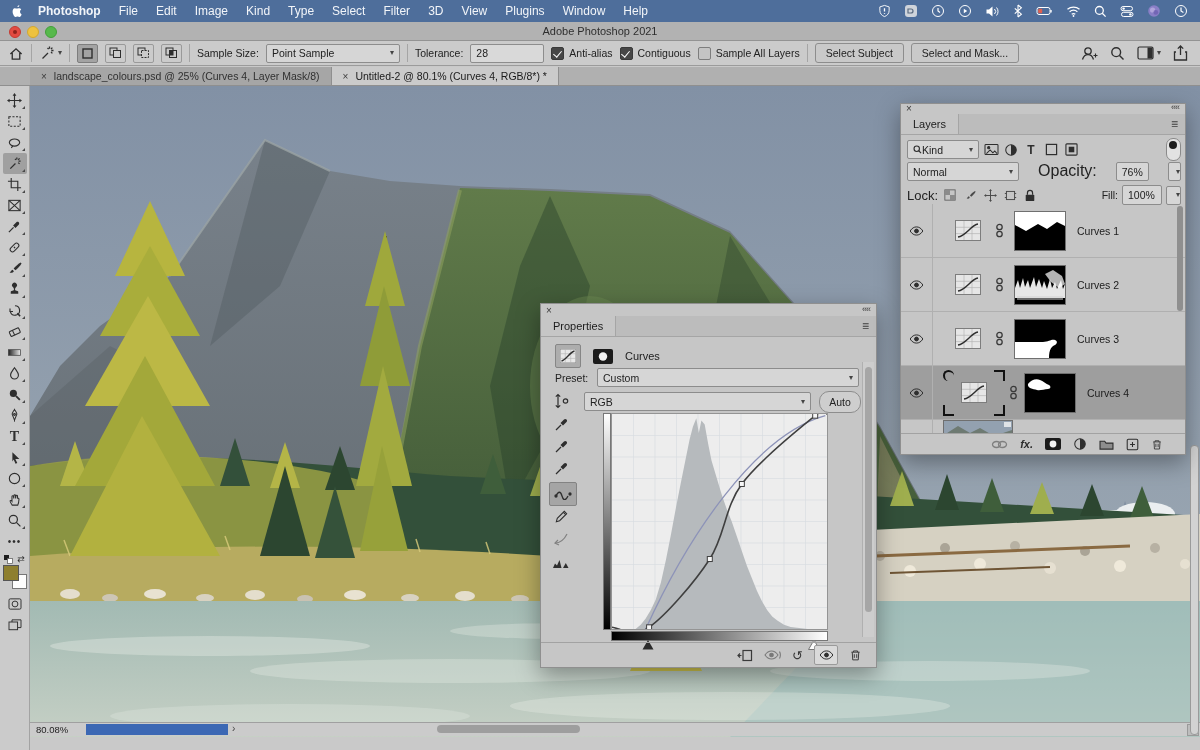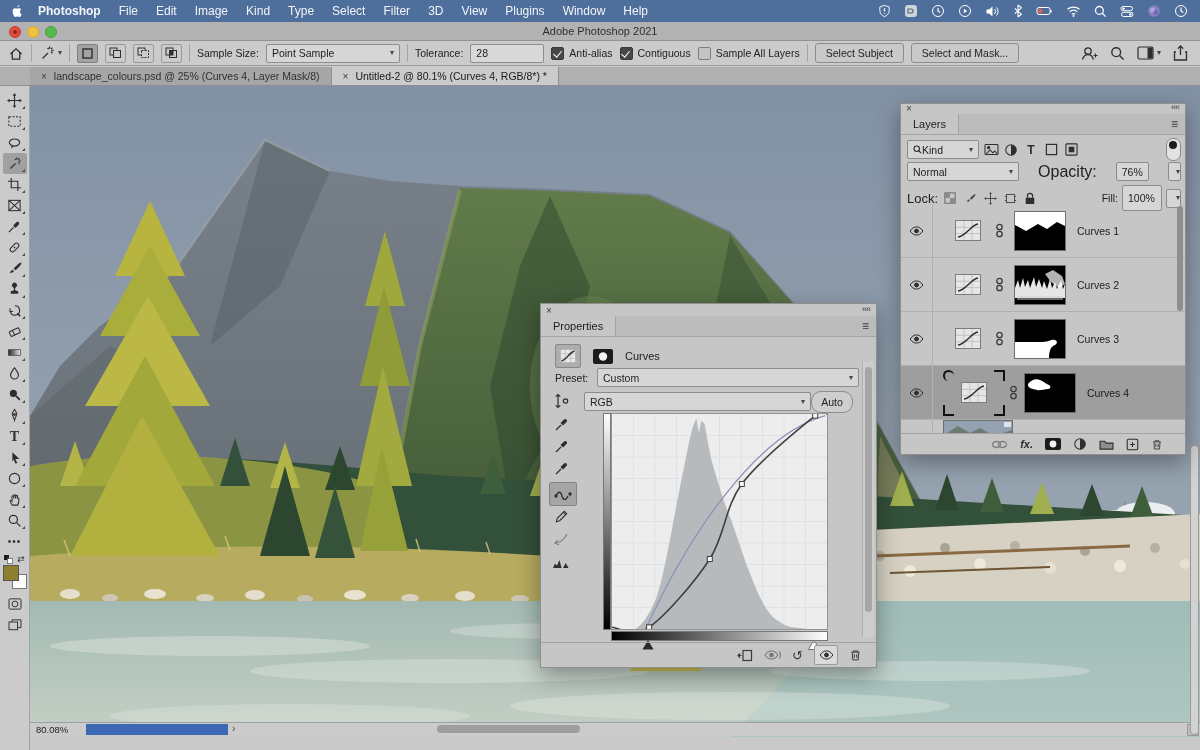--- a/index.html
+++ b/index.html
@@ -607,21 +607,21 @@
     <span class="abs" style="left:12px;top:88px">
       <svg width="18" height="18" viewBox="0 0 18 18" fill="none" stroke="#2e2e2e" stroke-width="1.2">
           <path d="M5 2.5v13M2.8 4.7L5 2.5l2.2 2.2M2.8 13.3L5 15.5l2.2-2.2"></path>
           <circle cx="12.5" cy="9" r="2.2"></circle>
         </svg>
     </span>
     <div class="fsel abs" style="left:43px;top:88px;width:227px;height:19px">
       <span>RGB</span>
         <span class="chev">▾</span>
     </div>
-    <div class="abs" style="left:270px;top:87px;width:40px;height:20px;border:1px solid #8d8d8d;border-radius:10px;background:#cecece;display:flex;align-items:center;justify-content:center;font-size:10.5px">Auto</div>
+    <div class="abs" style="left:278px;top:87px;width:40px;height:20px;border:1px solid #8d8d8d;border-radius:10px;background:#cecece;display:flex;align-items:center;justify-content:center;font-size:10.5px">Auto</div>
 
     <span class="abs" style="left:13px;top:112px">
         <svg width="16" height="16" viewBox="0 0 16 16">
           <path d="M6.5 7l2.5 2.5 3.5-3.5c.7-.7.7-1.8 0-2.5s-1.8-.7-2.5 0z" fill="#2e2e2e"></path>
           <path d="M2 14l5-5" stroke="#2e2e2e" stroke-width="1.3" fill="none"></path>
         </svg>
       </span>
     <span class="abs" style="left:13px;top:134px">
         <svg width="16" height="16" viewBox="0 0 16 16">
           <path d="M6.5 7l2.5 2.5 3.5-3.5c.7-.7.7-1.8 0-2.5s-1.8-.7-2.5 0z" fill="#2e2e2e"></path>
@@ -784,21 +784,21 @@
           <svg width="13" height="13" viewBox="0 0 14 14">
             <rect x="1" y="1" width="12" height="12" rx="1" fill="none" stroke="#2e2e2e" stroke-width="1.2"></rect>
             <rect x="4" y="4" width="6" height="6" fill="#2e2e2e"></rect>
           </svg>
         </span>
       <span style="margin-left:auto;position:relative;width:13px;height:21px;background:#e2e2e2;border:1px solid #8a8a8a;border-radius:7px">
           <span class="abs" style="left:2px;top:2px;width:8px;height:8px;border-radius:50%;background:#1c1c1c"></span>
         </span>
     </div>
 
-    <div class="abs" style="left:6px;top:58px;display:flex;align-items:flex-end;gap:19px;width:274px">
+    <div class="abs" style="left:6px;top:58px;display:flex;align-items:flex-start;gap:19px;width:274px">
       <div class="fsel" style="width:128px;height:19px">
           <span>Normal</span>
           <span class="chev">▾</span>
         </div>
       <span style="font-size:16px">Opacity:</span>
       <div class="fsel" style="width:36px;height:19px">
           <span>76%</span>
         </div>
       <div class="fsel" style="width:15px;height:19px;justify-content:center;padding:0">
           <span class="chev">▾</span>
@@ -831,21 +831,21 @@
             <path d="M1 5.5h2M1 10.5h2M13 5.5h2M13 10.5h2"></path>
           </svg>
         </span>
       <span class="lockico">
           <svg width="12" height="13" viewBox="0 0 14 15">
             <rect x="2" y="6.5" width="10" height="7.5" rx="1" fill="#2e2e2e"></rect>
             <path d="M4 6.5V4.5a3 3 0 0 1 6 0v2" fill="none" stroke="#2e2e2e" stroke-width="1.4"></path>
           </svg>
         </span>
       <span style="margin-left:auto;font-size:10.5px">Fill:</span>
-      <div class="fsel" style="width:40px;height:26px">
+      <div class="fsel" style="width:40px;height:20px">
           <span>100%</span>
         </div>
       <div class="fsel" style="width:15px;height:19px;justify-content:center;padding:0">
           <span class="chev">▾</span>
         </div>
     </div>
 
     <div class="abs" style="left:0;top:100px;width:284px">
 
       <div class="lrow">

